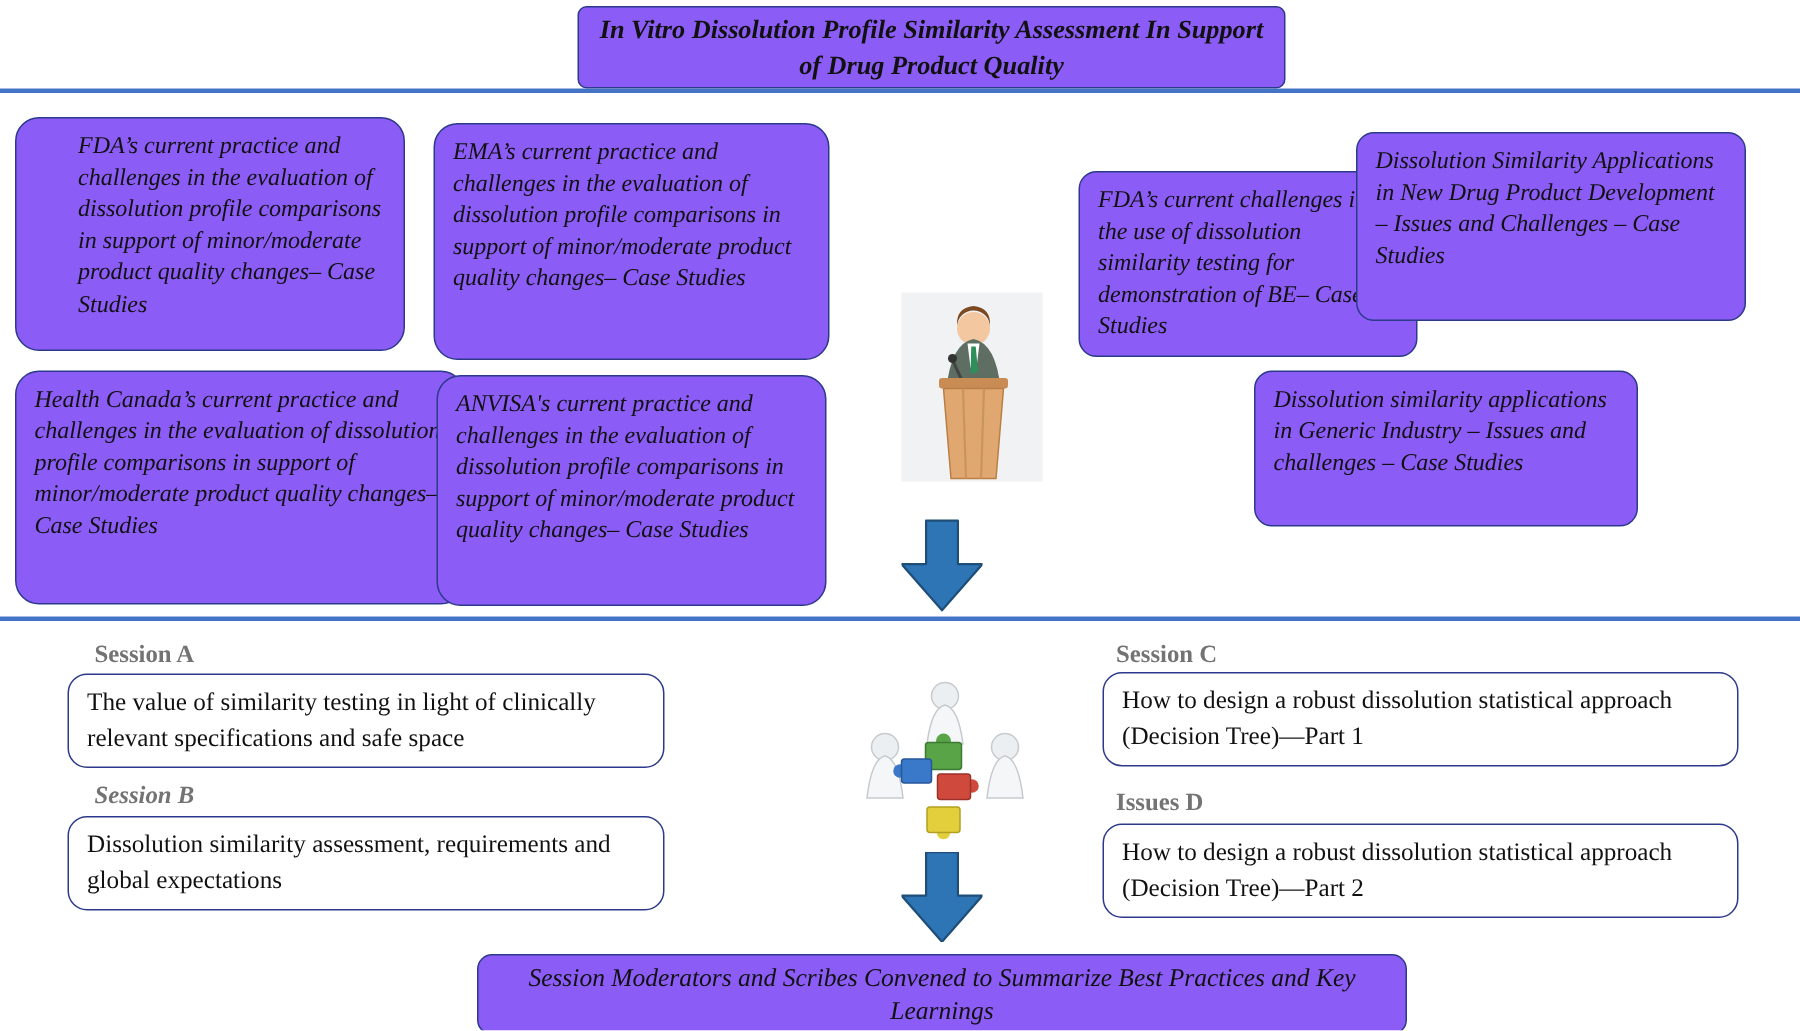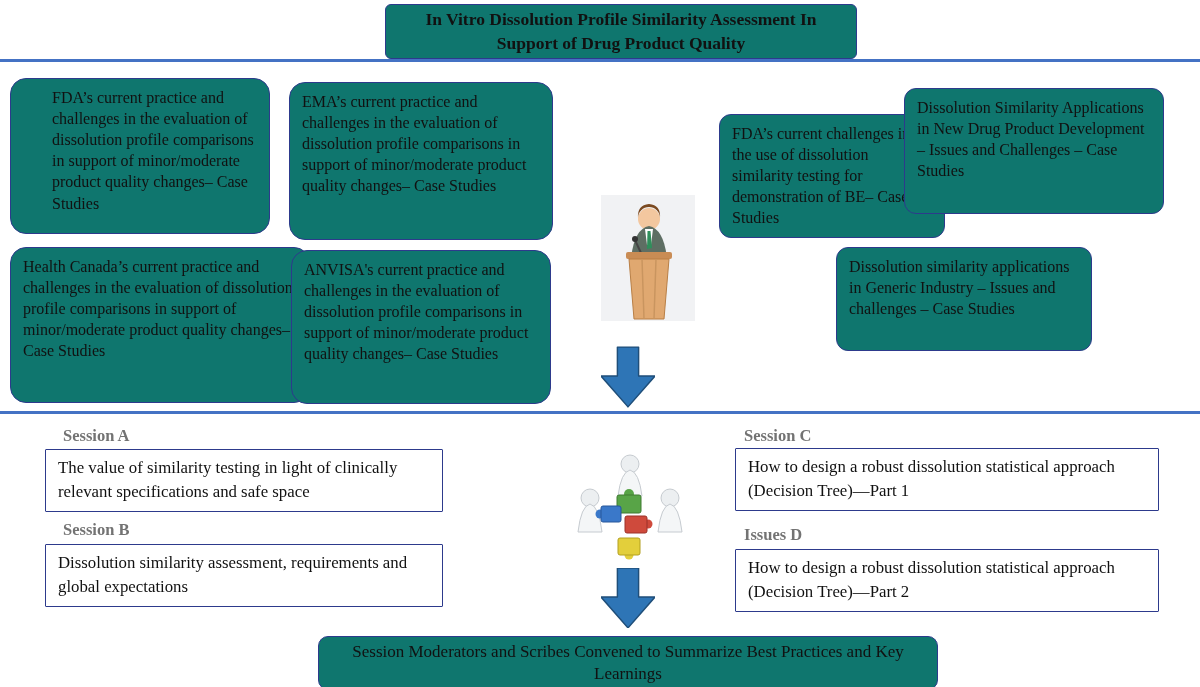--- a/index.html
+++ b/index.html
@@ -1,39 +1,39 @@
 <!DOCTYPE html>
 <html><head>
 <meta charset="utf-8">
 <style>
   html,body{margin:0;padding:0;background:#ffffff;}
   .figure{
     position:relative;width:1200px;height:687px;background:#ffffff;
     font-family:"Liberation Serif", serif;color:#111111;overflow:hidden;
   }
   .box{
-    position:absolute;background:#0f766e;border:1.4px solid #2d3a8c;
-    box-sizing:border-box;font-size:16px;line-height:1.32;
+    position:absolute;background:#8b5cf6;border:1.4px solid #2d3a8c;
+    box-sizing:border-box;font-size:16px;line-height:1.32;font-style:italic;
   }
   .rounded-lg{border-radius:16px;}
   .rounded-md{border-radius:12px;}
   .pad{padding:8px 12px;}
   .title-box{
     left:385px;top:4px;width:472px;min-height:44px;border-radius:6px;
     font-weight:bold;font-size:17.5px;text-align:center;padding:3px 10px;
     line-height:1.35;display:flex;align-items:center;justify-content:center;
   }
   .hline{position:absolute;left:0;right:0;height:3px;background:#4472c4;}
   .hline1{top:59px;}
   .hline2{top:411px;}
   .session-label{
     position:absolute;font-weight:bold;font-size:16.5px;color:#737373;
   }
   .session-box{
-    position:absolute;background:#ffffff;border:1.3px solid #2d3a8c;border-radius:1px;
+    position:absolute;background:#ffffff;border:1.3px solid #2d3a8c;border-radius:13px;
     box-sizing:border-box;font-size:16.8px;line-height:1.45;padding:6px 12px;
   }
   .footer-box{
     left:318px;top:636px;width:620px;min-height:46px;border-radius:10px;
     text-align:center;font-size:17px;line-height:1.3;padding:4px 16px;
     display:flex;align-items:center;justify-content:center;
   }
   .icon-wrap{position:absolute;}
   .arrow{position:absolute;width:54px;}
   svg{display:block;}
@@ -81,21 +81,21 @@
 
   <div class="arrow" style="left:601px;top:346px;height:62px;">
     <svg viewBox="0 0 56 62" width="54" height="62" aria-hidden="true">
       <polygon points="17,0 39,0 39,30 56,30 28,62 0,30 17,30" fill="#2e75b6" stroke="#1f4e79" stroke-width="1.5" stroke-linejoin="round"></polygon>
     </svg>
   </div>
 
   <div class="session-label" style="left:63px;top:426px;">Session A</div>
   <div class="session-box" style="left:45px;top:449px;width:398px;min-height:56px;">The value of similarity testing in light of clinically relevant specifications and safe space</div>
 
-  <div class="session-label" style="left:63px;top:520px;">Session B</div>
+  <div class="session-label" style="left:63px;top:520px;font-style:italic;">Session B</div>
   <div class="session-box" style="left:45px;top:544px;width:398px;min-height:62px;">Dissolution similarity assessment, requirements and global expectations</div>
 
   <div class="session-label" style="left:744px;top:426px;">Session C</div>
   <div class="session-box" style="left:735px;top:448px;width:424px;min-height:60px;">How to design a robust dissolution statistical approach (Decision Tree)—Part 1</div>
 
   <div class="session-label" style="left:744px;top:525px;">Issues D</div>
   <div class="session-box" style="left:735px;top:549px;width:424px;min-height:60px;">How to design a robust dissolution statistical approach (Decision Tree)—Part 2</div>
 
   <div class="icon-wrap" style="left:570px;top:450px;width:120px;height:118px;">
     <svg viewBox="0 0 120 118" width="120" height="118" aria-hidden="true">

